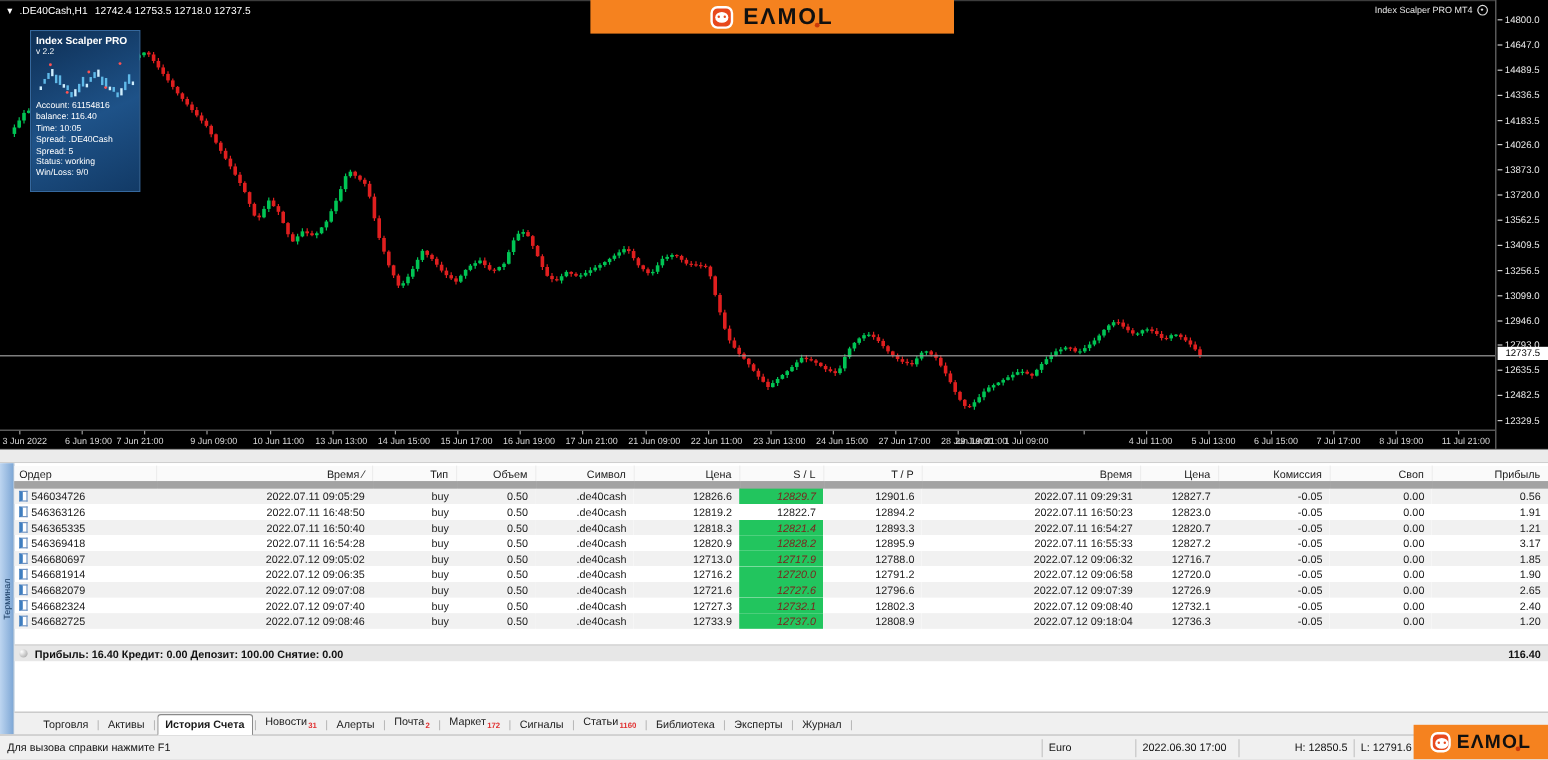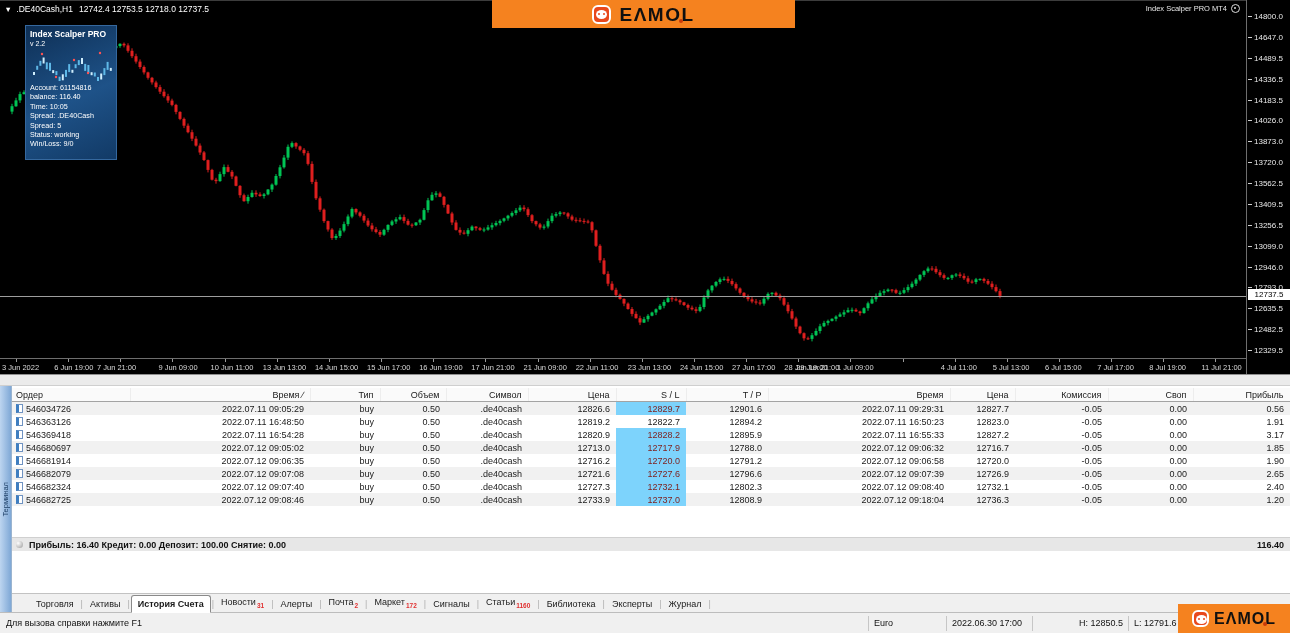--- a/index.html
+++ b/index.html
@@ -46,27 +46,27 @@
   .splitter{position:absolute;left:0;top:374px;width:1290px;height:12px;background:#ebebeb;
             border-top:1px solid #8f8f8f;border-bottom:1px solid #cfcfcf;box-sizing:border-box;}
   
   .terminal{position:absolute;left:0;top:386px;width:1290px;height:226px;background:#fff;}
   .side-strip{position:absolute;left:0;top:0;width:12px;height:226px;
       background:linear-gradient(90deg,#bdd5f0,#7fa8d6);border-right:1px solid #9ab4d0;box-sizing:border-box;
       display:flex;align-items:center;justify-content:center;}
   .side-label{writing-mode:vertical-rl;transform:rotate(180deg);font-size:7.5px;color:#1d3f66;}
   table.history{position:absolute;left:12px;top:2px;width:1278px;border-collapse:collapse;table-layout:fixed;
       font-size:9px;color:#1a1a1a;}
-  .history th{font-weight:normal;height:13px;background:#fafafa;border-bottom:1px solid #a3a3a3;border-right:1px solid #ededed;
+  .history th{font-weight:normal;height:13px;background:#fafafa;border-bottom:6px solid #a3a3a3;border-right:1px solid #ededed;
       padding:0 6px 0 0;text-align:right;white-space:nowrap;overflow:hidden;}
   .history th.c-left{text-align:left;padding:0 0 0 4px;}
   .history td{height:13px;padding:0 6px 0 0;text-align:right;white-space:nowrap;overflow:hidden;}
   .history td.c-left{text-align:left;padding:0 0 0 3px;}
   .history tr.alt{background:#f1f1f1;}
-  .sl-hit{background:#7dd3fc;color:#7e1f1c;}
+  .sl-hit{background:#22c55e;color:#7e1f1c;font-style:italic;}
   .ic-order,.ic-balance{display:inline-block;vertical-align:-1px;margin:0 3px 0 1px;}
   .ic-order{width:7px;height:9px;background:#fff;border:1px solid #6f93c2;border-left:3px solid #3f7ec0;box-sizing:border-box;}
   .ic-balance{width:8px;height:8px;border-radius:50%;background:#21a121;position:relative;}
   .ic-balance::after{content:"+";position:absolute;left:1.5px;top:-2.5px;color:#fff;font-size:8px;font-weight:bold;}
   .summary{position:absolute;left:12px;top:151px;width:1278px;height:14px;background:#e7e7e7;border-top:1px solid #d0d0d0;
       display:flex;align-items:center;font-size:9px;font-weight:bold;box-sizing:border-box;padding:0 6px 0 4px;color:#111;}
   .sum-icon{width:7px;height:7px;border-radius:50%;background:radial-gradient(circle at 30% 30%,#fff,#9a9a9a);margin-right:6px;flex:none;}
   .sum-left{flex:1;}
   
   .tabs{position:absolute;left:12px;top:207px;width:1278px;height:19px;background:#f0f0f0;border-top:1px solid #c2c2c2;
@@ -806,20 +806,35 @@
             <td>.de40cash</td>
             <td>12819.2</td>
             <td>12822.7</td>
             <td>12894.2</td>
             <td>2022.07.11 16:50:23</td>
             <td>12823.0</td>
             <td>-0.05</td>
             <td>0.00</td>
             <td>1.91</td>
           </tr>
+          <tr class="alt">
+            <td class="c-left"><span class="ic-order"></span>546365335</td>
+            <td>2022.07.11 16:50:40</td>
+            <td>buy</td>
+            <td>0.50</td>
+            <td>.de40cash</td>
+            <td>12818.3</td>
+            <td class="sl-hit">12821.4</td>
+            <td>12893.3</td>
+            <td>2022.07.11 16:54:27</td>
+            <td>12820.7</td>
+            <td>-0.05</td>
+            <td>0.00</td>
+            <td>1.21</td>
+          </tr>
           <tr>
             <td class="c-left"><span class="ic-order"></span>546369418</td>
             <td>2022.07.11 16:54:28</td>
             <td>buy</td>
             <td>0.50</td>
             <td>.de40cash</td>
             <td>12820.9</td>
             <td class="sl-hit">12828.2</td>
             <td>12895.9</td>
             <td>2022.07.11 16:55:33</td>

